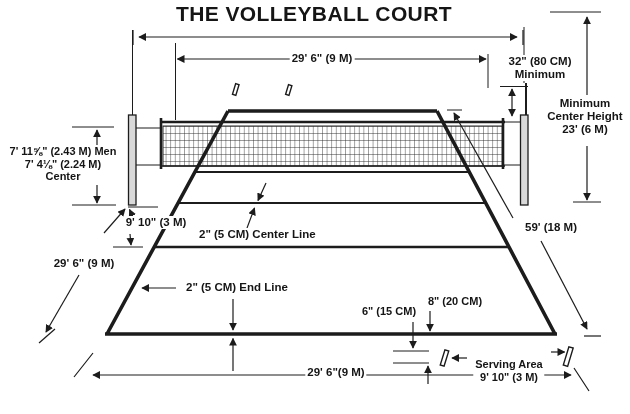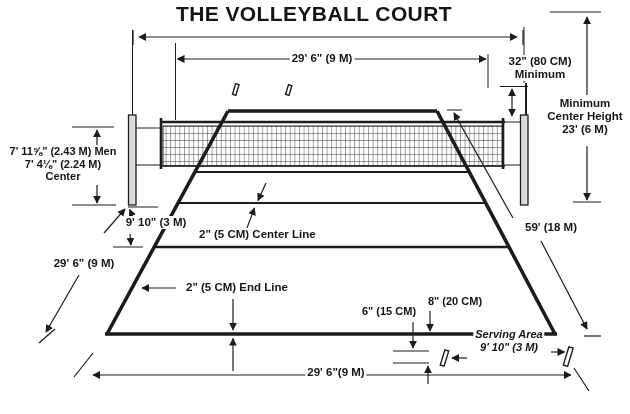--- a/index.html
+++ b/index.html
@@ -139,20 +139,20 @@
   <div class="lbl" style="left:184px;top:281px;">2" (5 CM) End Line</div>
 
   <div class="lbl ctr" style="left:84px;top:257px;">29' 6" (9 M)</div>
 
   <div class="lbl ctr" style="left:551px;top:221px;">59' (18 M)</div>
 
   <div class="lbl ctr sm" style="left:455px;top:295px;">8" (20 CM)</div>
 
   <div class="lbl ctr sm" style="left:389px;top:305px;">6" (15 CM)</div>
 
-  <div class="lbl ctr sm" style="left:509px;top:328px;font-style:italic;">
+  <div class="lbl ctr sm" style="left:509px;top:358px;">
     <div>Serving Area</div>
     <div>9' 10" (3 M)</div>
   </div>
 
   <div class="lbl ctr" style="left:336px;top:366px;">29' 6"(9 M)</div>
 
 </div>
 
 </body></html>

